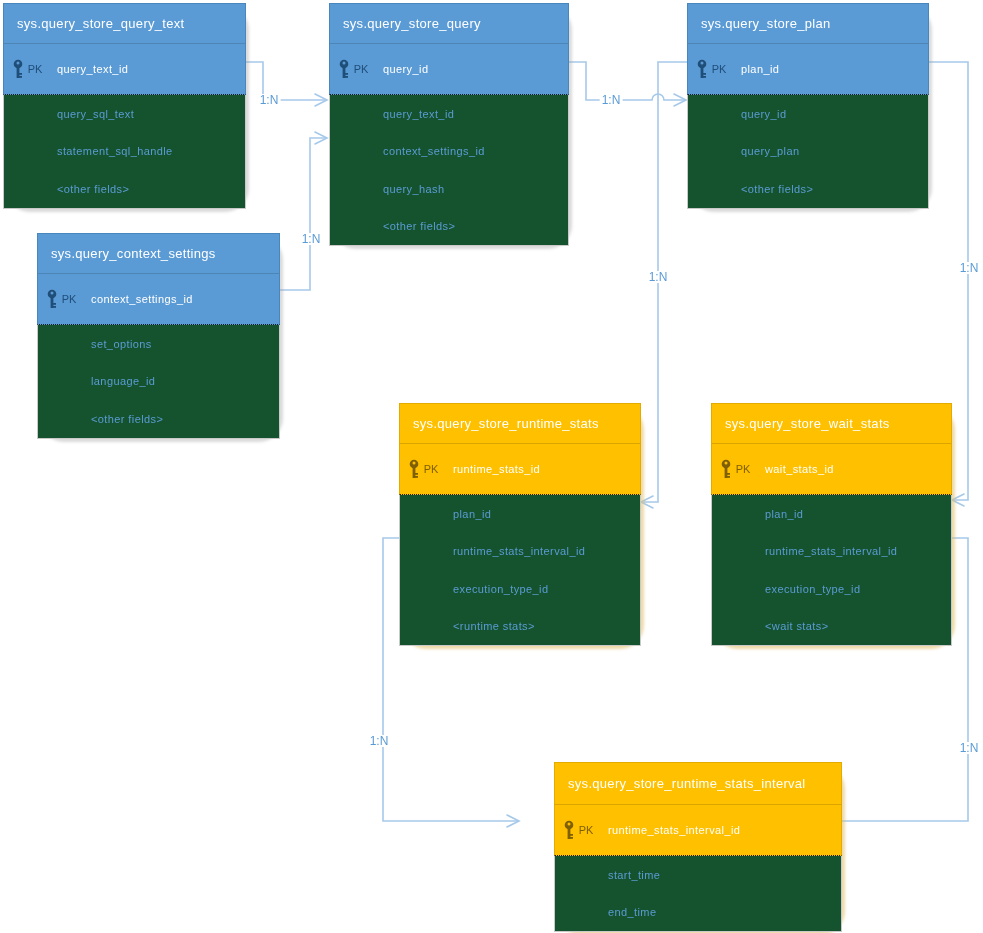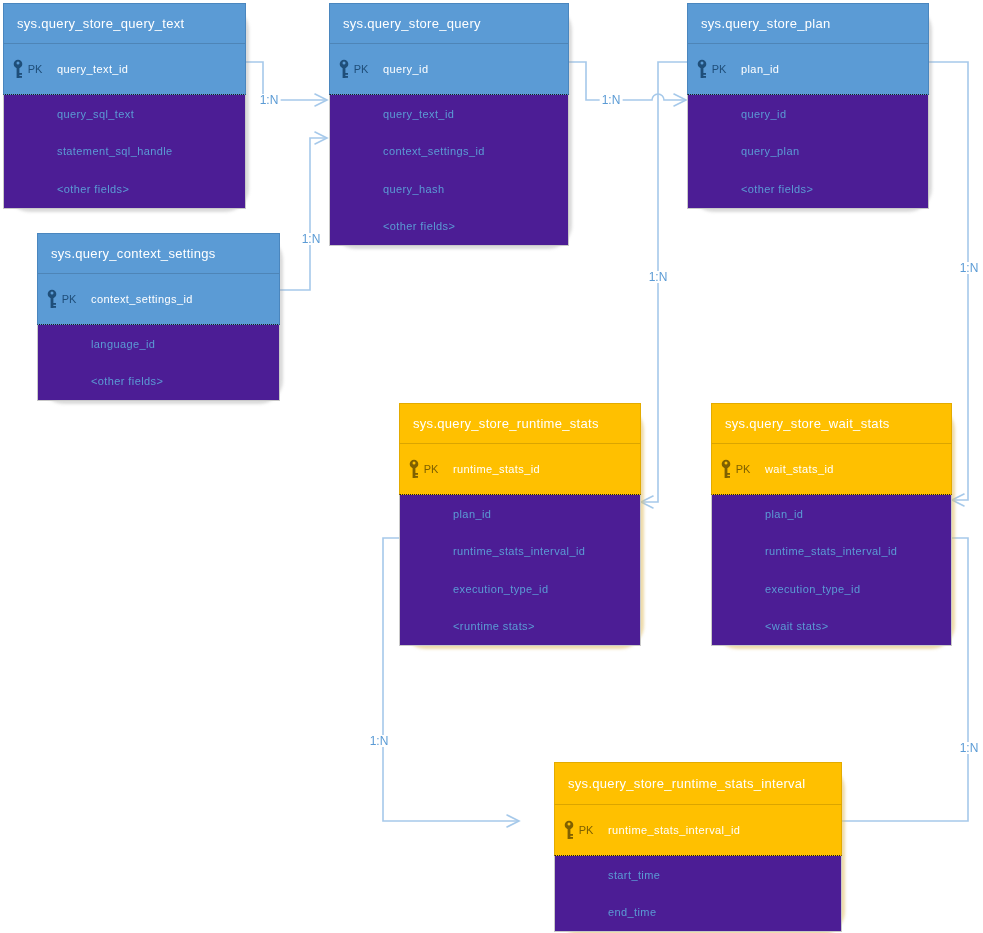--- a/index.html
+++ b/index.html
@@ -31,21 +31,21 @@
     text-align:center;
   }
   .key-icon { width:12px; height:20px; margin-left:8px; color:var(--dark); flex:0 0 auto; }
   .key-icon svg { display:block; }
   .blue .key-hole { fill:#5B9BD5; }
   .gold .key-hole { fill:#FFC000; }
   .pk-label { color:var(--dark); font-size:11px; margin-left:1px; width:20px; flex:0 0 auto; }
   .pk-field { color:#ffffff; font-size:11px; letter-spacing:.4px; margin-left:12px; white-space:nowrap; }
 
   .t-body {
-    background:#4c1d95; border:1px solid #C9C9C9; border-top:none; box-sizing:border-box;
+    background:#14532d; border:1px solid #C9C9C9; border-top:none; box-sizing:border-box;
   }
   .t-field {
     height:37.5px; display:flex; align-items:center; padding-left:53px;
     color:#5B9BD5; font-size:11px; letter-spacing:.4px; white-space:nowrap;
   }
 
   .rel-label {
     position:absolute; transform:translate(-50%,-50%);
     background:#ffffff; color:#5B9BD5; font-size:12px; line-height:12px; padding:0 2px;
     white-space:nowrap;
@@ -171,20 +171,21 @@
             <circle class="key-hole" cx="6" cy="4.1" r="1.5"></circle>
             <rect x="4.6" y="8" width="2.8" height="11" fill="currentColor"></rect>
             <rect x="6" y="14" width="4" height="1.8" fill="currentColor"></rect>
             <rect x="6" y="17" width="4" height="1.8" fill="currentColor"></rect>
           </svg>
         </span>
       <span class="pk-label">PK</span>
       <span class="pk-field">context_settings_id</span>
     </div>
     <div class="t-body">
+      <div class="t-field">set_options</div>
       <div class="t-field">language_id</div>
       <div class="t-field">&lt;other fields&gt;</div>
     </div>
   </div>
 
   <div class="table gold" style="left:399px; top:403px; width:242px;">
     <div class="t-title">sys.query_store_runtime_stats</div>
     <div class="t-pk">
       <span class="key-icon">
           <svg width="12" height="20" viewBox="0 0 12 20">

